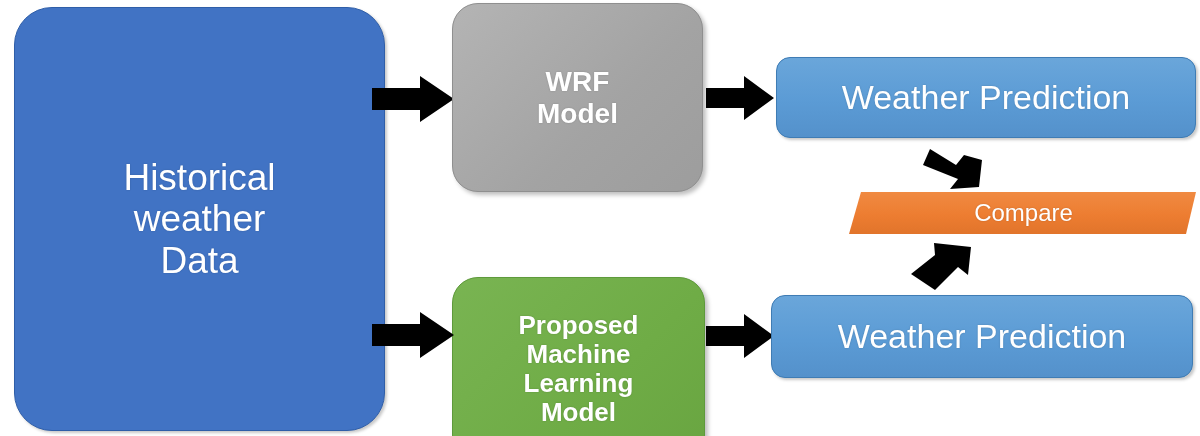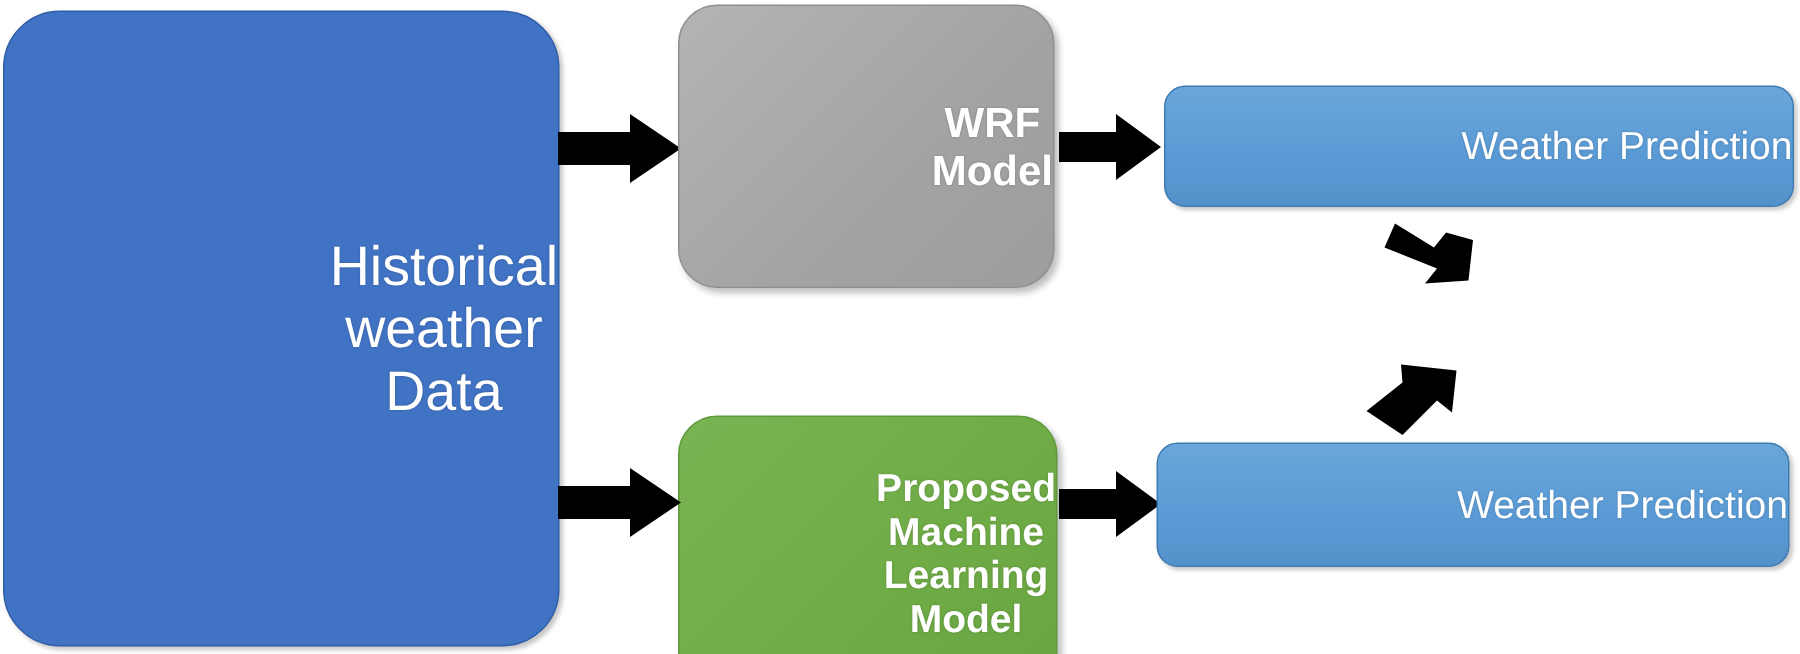--- a/index.html
+++ b/index.html
@@ -16,31 +16,31 @@
     height: 436px;
     background: #ffffff;
     overflow: hidden;
   }
 
   
   .node {
     position: absolute;
     display: flex;
     align-items: center;
-    justify-content: flex-end;
+    justify-content: center;
     text-align: center;
     color: #ffffff;
     box-sizing: border-box;
     line-height: 1.12;
     text-shadow: 0 0 2px rgba(0,0,0,0.18);
   }
 
   
   .node-historical {
-    left: 2px;
+    left: 14px;
     top: 7px;
     width: 371px;
     height: 424px;
     background: #4173c4;
     border-radius: 38px;
     border: 1px solid #2f5ea8;
     font-size: 37px;
     font-weight: 400;
     box-shadow: 2px 2px 3px rgba(0,0,0,0.22);
   }
@@ -75,21 +75,21 @@
     box-shadow: 3px 3px 4px rgba(0,0,0,0.25);
     margin-top: 32px;
   }
 
   
   .node-pred {
     background: #5b9bd5;
     background-image: linear-gradient(180deg, #6aa6da 0%, #5b9bd5 55%, #5491cb 100%);
     border-radius: 14px;
     border: 1px solid #3f7cb4;
-    font-size: 26px;
+    font-size: 34px;
     font-weight: 400;
     box-shadow: 2px 2px 3px rgba(0,0,0,0.22);
   }
   .node-pred-top {
     left: 776px;
     top: 57px;
     width: 420px;
     height: 81px;
   }
   .node-pred-bottom {
@@ -156,20 +156,23 @@
   <div class="node node-pred node-pred-top">
     <span class="label">Weather Prediction</span>
   </div>
 
   <div class="arrow arrow-pred-cmp-top">
     <svg width="70" height="50" viewBox="0 0 70 50" aria-hidden="true">
       <polygon points="10,6 36,22 44,12 62,17 59,44 30,46 38,36 3,22" fill="#000000"></polygon>
     </svg>
   </div>
 
+  <div class="node node-compare">
+    <span class="label">Compare</span>
+  </div>
 
   <div class="arrow arrow-pred-cmp-bot">
     <svg width="76" height="54" viewBox="0 0 76 54" aria-hidden="true">
       <polygon points="29,2 66,6 63,34 53,26 30,49 6,33 30,14" fill="#000000"></polygon>
     </svg>
   </div>
 
   <div class="node node-ml">
     <span class="label">Proposed<br>Machine<br>Learning<br>Model</span>
   </div>

